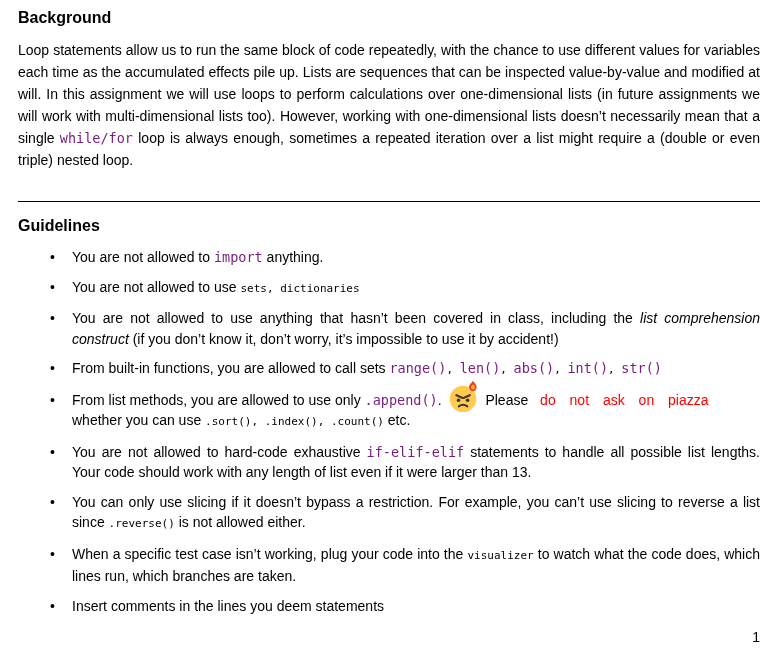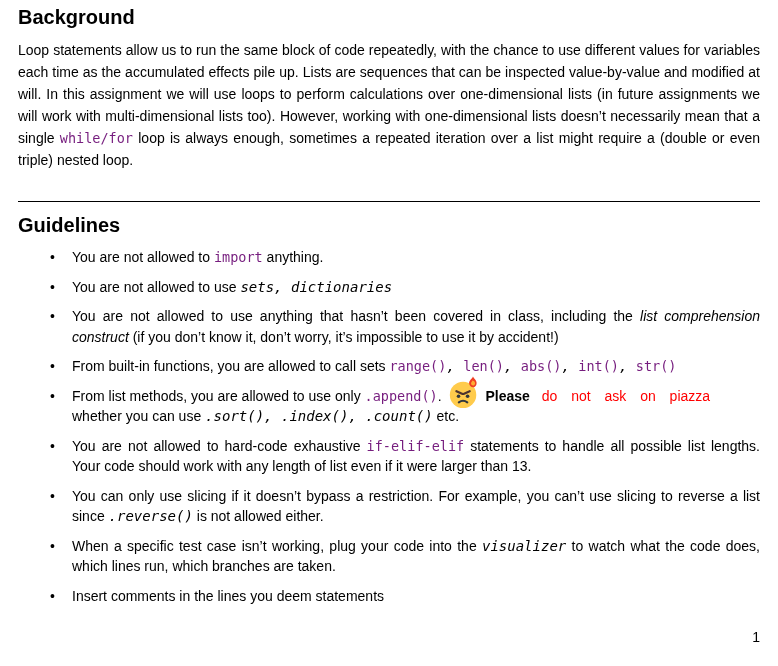--- a/index.html
+++ b/index.html
@@ -7,21 +7,21 @@
     width: 778px; height: 666px;
     background: var(--page-bg, #fff);
     color: var(--text-color, #000);
     font-family: "Liberation Sans", sans-serif;
     font-size: 14px;
     position: relative;
     overflow: hidden;
   }
   .page { padding: 8px 18px 0 18px; }
   h1.doc-heading {
-    font-size: 20px;
+    font-size: 16px;
     font-weight: bold;
     margin: 0 0 12px 0;
     line-height: 19px;
   }
   .para {
     margin: 0;
     text-align: justify;
     line-height: 22px;
   }
   hr.divider {
@@ -43,35 +43,34 @@
   ul.bullets li::before {
     content: "\2022";
     position: absolute;
     left: -22px;
     top: 0;
   }
   .b { font-weight: normal; }
   .i { font-style: italic; }
   .code {
     font-family: "DejaVu Sans Mono", monospace;
-    font-size: 14px;
-    font-style: italic;
+    font-size: 11px;
   }
   .codeb {
     font-family: "DejaVu Sans Mono", monospace;
     font-size: 13.5px;
     font-weight: normal;
     color: var(--code-purple, #761D7E);
   }
   .redb {
     font-weight: normal;
     color: var(--warning-red, #f00);
     word-spacing: 10px;
   }
-  .sp { word-spacing: 8px; font-weight: bold; }
+  .sp { word-spacing: 8px; }
   .emoji-wrap {
     display: inline-block;
     width: 36px;
     height: 12px;
     position: relative;
     vertical-align: baseline;
   }
   .emoji-svg {
     position: absolute;
     left: 1px;

